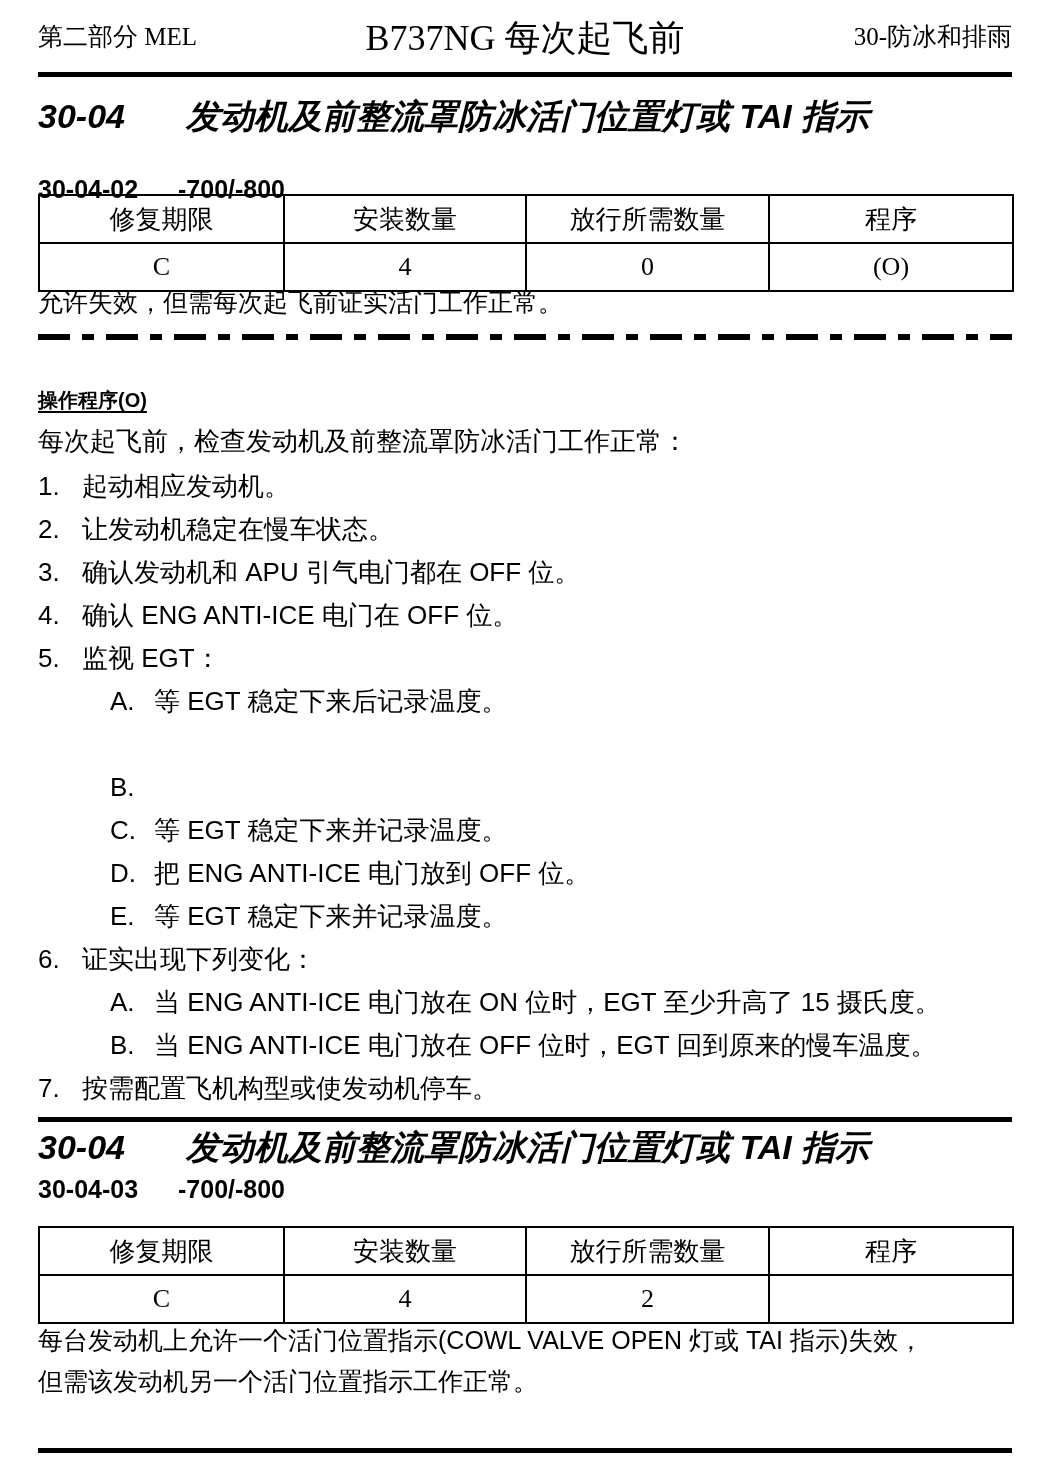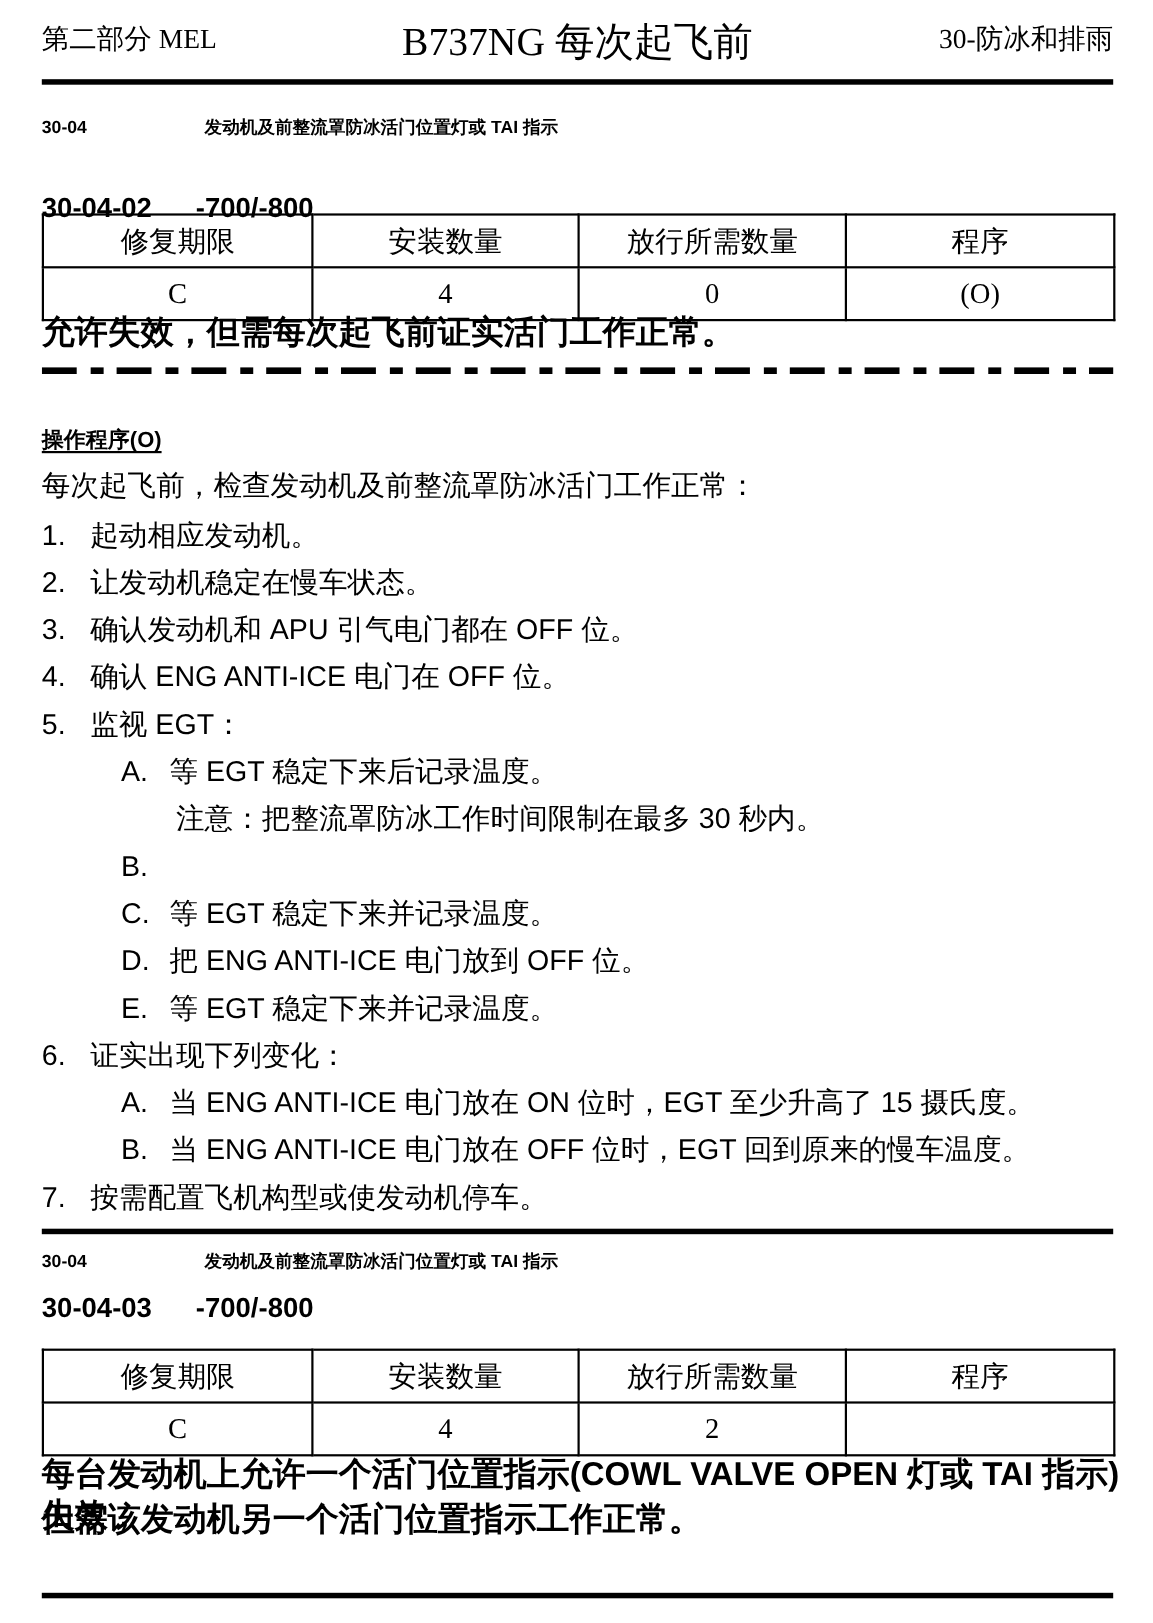--- a/index.html
+++ b/index.html
@@ -62,23 +62,24 @@
     height: 5px;
     background: #000;
   }
 
   
   .sec-head {
     position: absolute;
     left: 38px;
     width: 974px;
     font-weight: bold;
-    font-size: 16px;
+    font-size: 34px;
     line-height: 33px;
     white-space: nowrap;
+    font-style: italic;
   }
   .sec-head .code {
     display: inline-block;
     width: 148px;
   }
   .sec-sub {
     position: absolute;
     left: 38px;
     width: 974px;
     font-weight: bold;
@@ -117,23 +118,22 @@
   table.mel col.c1 { width: 245px; }
   table.mel col.c2 { width: 242px; }
   table.mel col.c3 { width: 243px; }
   table.mel col.c4 { width: 244px; }
 
   
   .para {
     position: absolute;
     left: 38px;
     width: 980px;
-    font-size: 30px;
+    font-size: 25px;
     line-height: 37px;
-    font-weight: bold;
   }
 
   .dash-sep {
     position: absolute;
     left: 38px;
     width: 974px;
     height: 6px;
     background-image:
       linear-gradient(to right, #000 0 32px, transparent 32px 44px,
                                 #000 44px 56px, transparent 56px 68px);
@@ -245,24 +245,20 @@
     <span>确认 ENG ANTI-ICE 电门在 OFF 位。</span>
   </div>
   <div class="step" style="top:641px;">
     <span class="mk">5.</span>
     <span>监视 EGT：</span>
   </div>
   <div class="step lvl2" style="top:684px;">
     <span class="mk">A.</span>
     <span>等 EGT 稳定下来后记录温度。</span>
   </div>
-  <div class="step note" style="top:727px;">
-    <span class="mk"></span>
-    <span>注意：把整流罩防冰工作时间限制在最多 30 秒内。</span>
-  </div>
   <div class="step lvl2" style="top:770px;">
     <span class="mk">B.</span>
   </div>
   <div class="step lvl2" style="top:813px;">
     <span class="mk">C.</span>
     <span>等 EGT 稳定下来并记录温度。</span>
   </div>
   <div class="step lvl2" style="top:856px;">
     <span class="mk">D.</span>
     <span>把 ENG ANTI-ICE 电门放到 OFF 位。</span>

